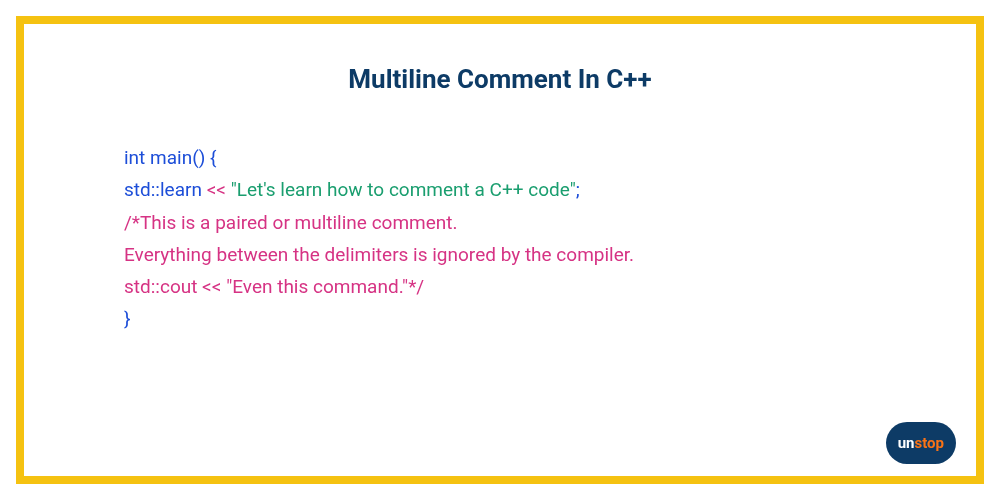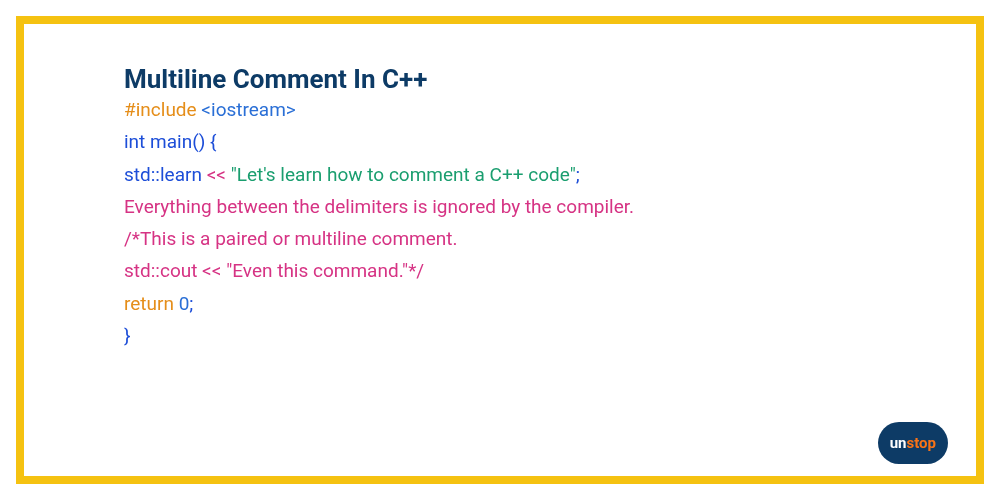--- a/index.html
+++ b/index.html
@@ -18,70 +18,69 @@
       position: absolute;
       top: 16px;
       left: 16px;
       right: 16px;
       bottom: 16px;
       border: 8px solid #f5c211;
       background: #ffffff;
       padding: 40px 100px 20px 100px;
     }
     .title {
-      text-align: left;
+      text-align: center;
       font-size: 26px;
       font-weight: 700;
       color: #0d3b66;
+      margin-bottom: 48px;
     }
     .code {
       font-size: 19px;
       line-height: 1.7;
       font-family: -apple-system, BlinkMacSystemFont, "Segoe UI", Roboto, Helvetica, Arial, sans-serif;
       color: #2b2b2b;
     }
     .code .line {
       white-space: pre;
     }
     .c-orange { color: #e58e1a; }
     .c-blue { color: #2a6fd6; }
     .c-default { color: #1d4ed8; }
     .c-red { color: #d63384; }
     .c-green { color: #1a9e6f; }
     .c-pink { color: #d63384; }
     .logo {
       position: absolute;
-      right: 28px;
+      right: 20px;
       bottom: 12px;
       display: flex;
       align-items: center;
       background: #0d3b66;
       border-radius: 50px;
       padding: 12px 12px;
       font-size: 15px;
       font-weight: 700;
       color: #ffffff;
     }
     .logo .un { color: #ffffff; }
     .logo .stop { color: #f97316; }
   </style>
 </head>
 <body>
 
 <div class="frame">
   <h1 class="title">Multiline Comment In C++</h1>
 
   <div class="code">
-    <div class="line"><span class="c-orange">#include </span><span class="c-blue">&lt;iostream&gt;</span></div>
     <div class="line c-default">int main() {</div>
     <div class="line"><span class="c-default">std::learn </span><span class="c-red">&lt;&lt; </span><span class="c-green">"Let's learn how to comment a C++ code"</span><span class="c-default">;</span></div>
+    <div class="line c-pink">/*This is a paired or multiline comment.</div>
     <div class="line c-pink">Everything between the delimiters is ignored by the compiler.</div>
-    <div class="line c-pink">/*This is a paired or multiline comment.</div>
     <div class="line c-pink">std::cout &lt;&lt; "Even this command."*/</div>
-    <div class="line"><span class="c-orange">return </span><span class="c-blue">0</span><span class="c-default">;</span></div>
     <div class="line c-default">}</div>
   </div>
 
   <div class="logo">
     <span class="un">un</span>
       <span class="stop">stop</span>
   </div>
 </div>
 
 </body></html>

